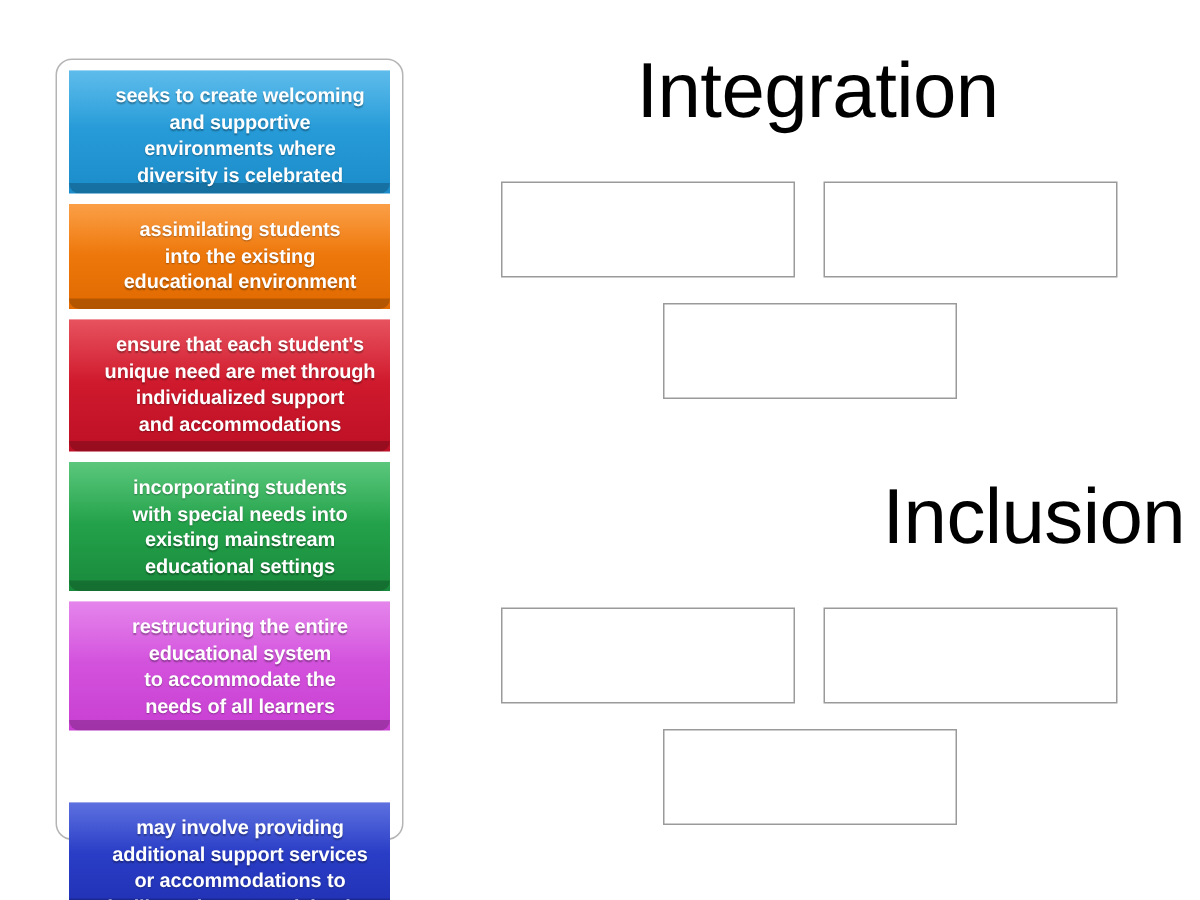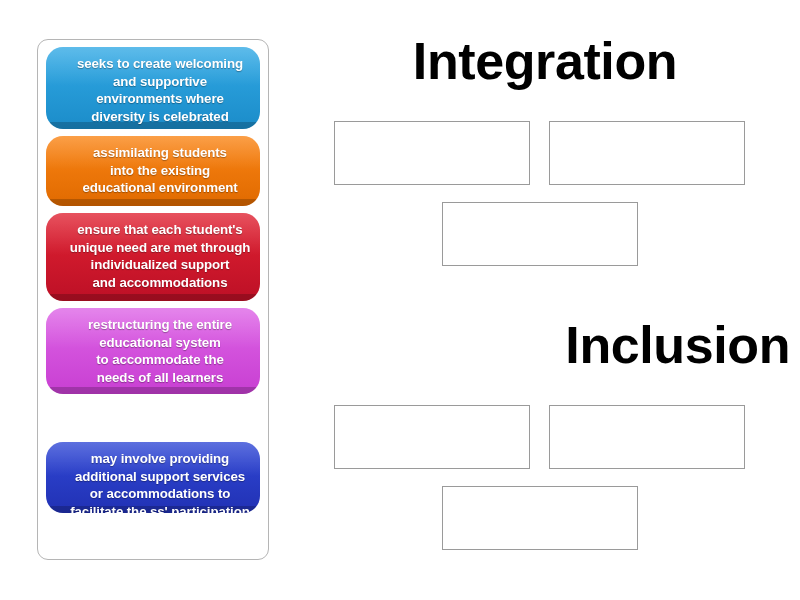--- a/index.html
+++ b/index.html
@@ -27,21 +27,21 @@
     background: #ffffff;
     border: 1px solid #b5b5b5;
     border-radius: 11px;
     padding: 7px 8px;
   }
 
   .tile {
     position: relative;
     box-sizing: border-box;
     width: 100%;
-    border-radius: 17px;
+    border-radius: 0;
     margin-bottom: 7px;
     padding: 8px 6px 10px 20px;
     text-align: center;
     color: #ffffff;
     font-size: 13.3px;
     font-weight: bold;
     line-height: 17.5px;
     letter-spacing: -0.1px;
     text-shadow: 0 1px 1px rgba(0,0,0,0.32);
     cursor: move;
@@ -73,21 +73,21 @@
 
   
   .category { position: absolute; }
 
   .category-title {
     position: absolute;
     left: 0;
     width: 100%;
     text-align: center;
     font-size: 52px;
-    font-weight: bold;
+    font-weight: normal;
     color: #000000;
     line-height: 58px;
     letter-spacing: -0.4px;
   }
 
   .dropzone {
     position: absolute;
     box-sizing: border-box;
     background: #ffffff;
     border: 1px solid #9a9a9a;
@@ -111,20 +111,26 @@
 educational environment</span>
   </div>
 
   <div class="tile" style="height:88px;background:linear-gradient(to bottom,#e02232,#bd1026);">
     <span class="tile-text">ensure that each student's
 unique need are met through
 individualized support
 and accommodations</span>
   </div>
 
+  <div class="tile" style="height:86px;background:linear-gradient(to bottom,#2db757,#198a3c);">
+    <span class="tile-text">incorporating students
+with special needs into
+existing mainstream
+educational settings</span>
+  </div>
 
   <div class="tile" style="height:86px;background:linear-gradient(to bottom,#dd63e6,#c83fd2);">
     <span class="tile-text">restructuring the entire
 educational system
 to accommodate the
 needs of all learners</span>
   </div>
 
   <div class="tile" style="height:71px;background:linear-gradient(to bottom,#3048d6,#2131b4);margin-top:48px;">
     <span class="tile-text">may involve providing

